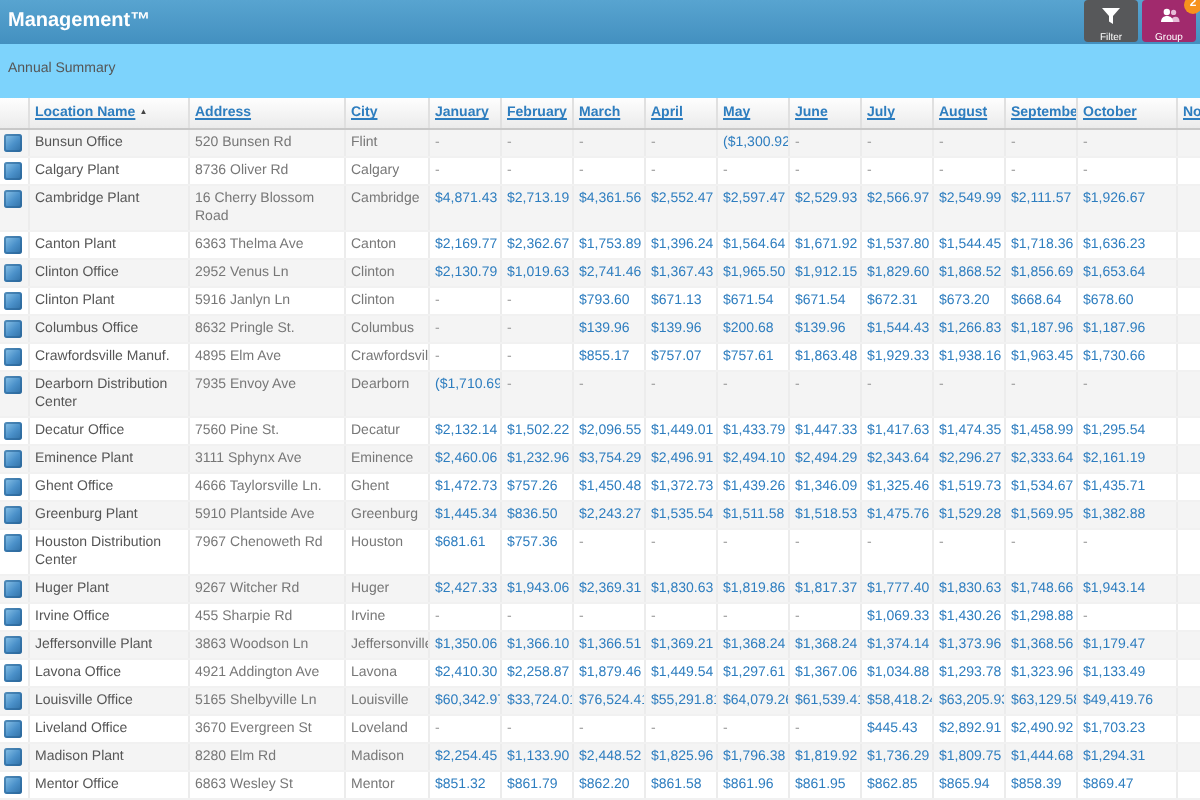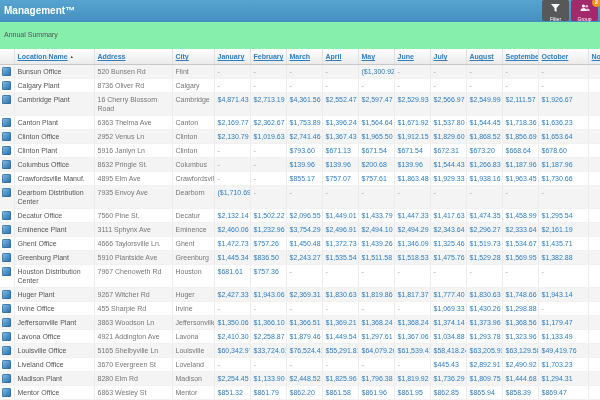--- a/index.html
+++ b/index.html
@@ -1,16 +1,16 @@
 <!DOCTYPE html>
 <html><head>
 <meta charset="utf-8">
 <style>
   html,body{margin:0;padding:0;background:#ffffff;font-family:"Liberation Sans",sans-serif;}
-  .screen{width:600px;height:400px;overflow:hidden;position:relative;background:#86efac;}
+  .screen{width:600px;height:400px;overflow:hidden;position:relative;background:#7dd3fc;}
 
   
   .topbar{height:22px;background:linear-gradient(#58a4d0,#4390c0);color:#fff;
           font-size:10px;font-weight:bold;line-height:22px;padding-left:4px;position:relative;}
   .topbar-buttons{position:absolute;top:0;right:2px;display:flex;gap:2px;}
   .tb-btn{width:27px;height:21px;border:none;border-radius:2px;display:flex;flex-direction:column;
           align-items:center;justify-content:center;color:#fff;cursor:pointer;padding:0;position:relative;}
   .tb-btn .tb-label{font-size:5px;line-height:6px;color:#fff;margin-top:1px;}
   .tb-btn.filter{background:#57585a;}
   .tb-btn.group{background:#a12a6d;}

